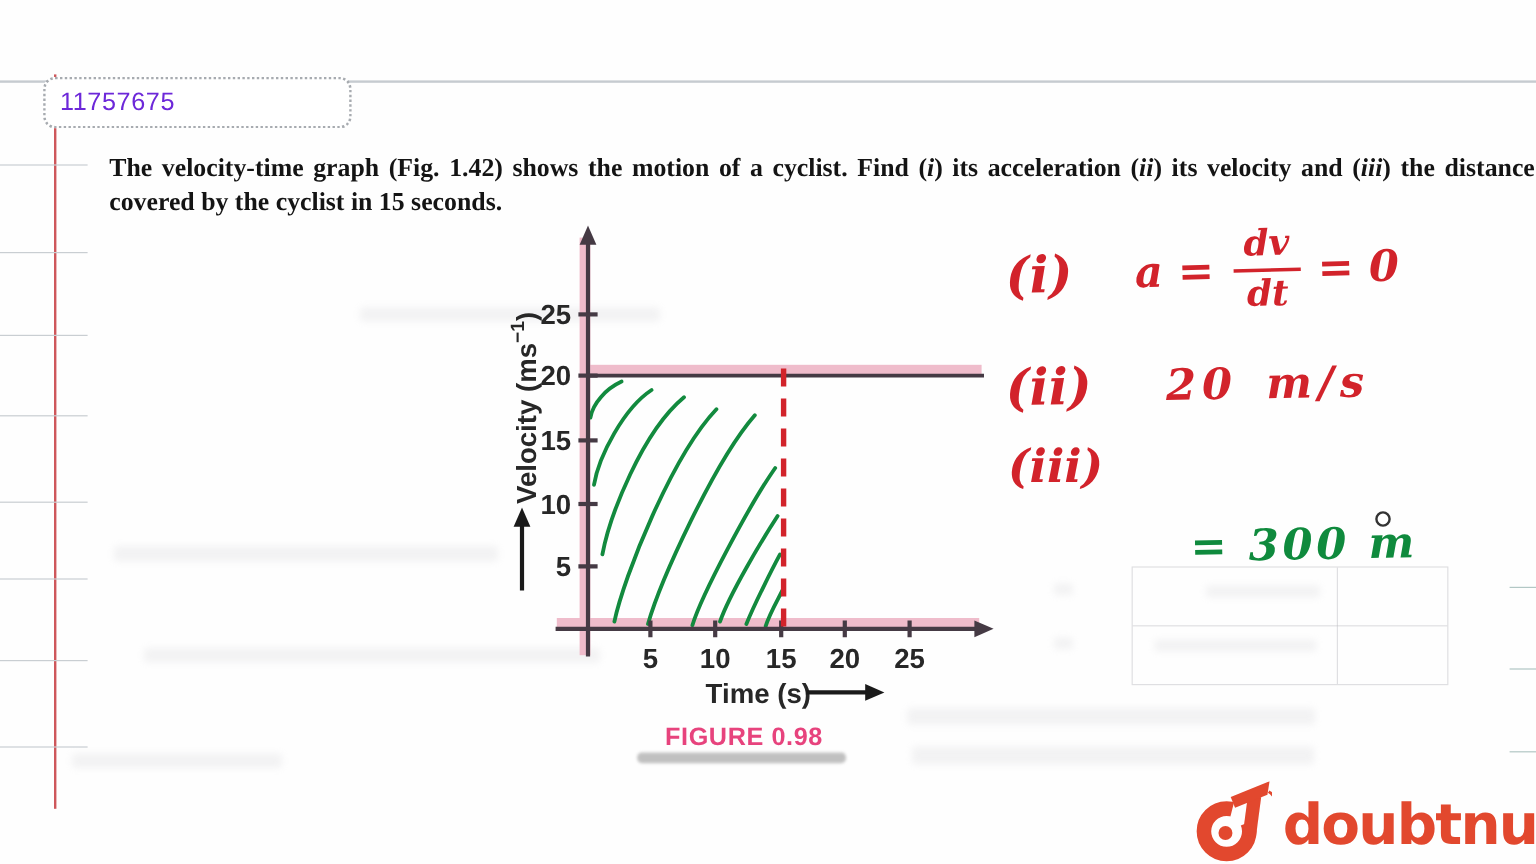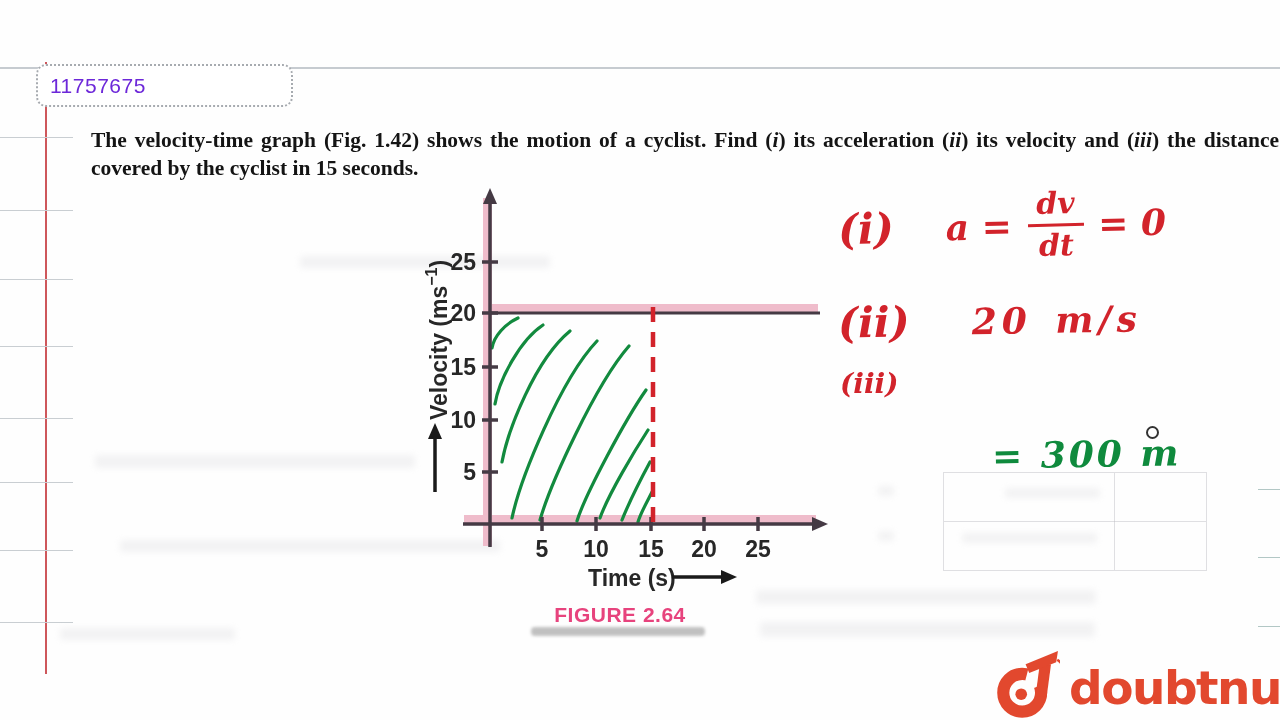--- a/index.html
+++ b/index.html
@@ -152,40 +152,40 @@
   </g>
   <polygon points="435,423 428,439 442,439" fill="#1a1a1a"></polygon>
 
   <text x="588" y="586" font-size="23" font-weight="bold" fill="#272727">Time (s)</text>
   <g stroke="#1a1a1a" stroke-width="3.5">
     <line x1="672" y1="577" x2="726" y2="577"></line>
   </g>
   <polygon points="737,577 721,570 721,584" fill="#1a1a1a"></polygon>
 </svg>
 
-<div class="abs fig-caption">FIGURE 2.64</div>
+<div class="abs fig-caption">FIGURE 0.98</div>
 <div class="abs fig-smudge"></div>
 
 <div class="sol-row hw" style="left:838px;top:190px;transform:rotate(-1.5deg)">
   <span class="red lbl" style="margin-right:52px">(i)</span>
   <span class="red eq" style="margin-right:16px">a =</span>
   <span class="frac red" style="margin-right:14px">
     <span class="num">dv</span>
     <span class="den">dt</span>
   </span>
   <span class="red eq">= 0</span>
 </div>
 
 <div class="sol-row hw" style="left:838px;top:300px;transform:rotate(-1deg)">
   <span class="red lbl" style="margin-right:62px">(ii)</span>
   <span class="red eq" style="letter-spacing:5px;word-spacing:6px">20 m/s</span>
 </div>
 
 <div class="sol-row hw" style="left:840px;top:370px">
-  <span class="red lbl" style="font-size:28px;margin-right:40px">(iii)</span>
+  <span class="red lbl" style="font-size:38px;margin-right:40px">(iii)</span>
 </div>
 
 <div class="sol-row hw" style="left:992px;top:436px;transform:rotate(-1deg)">
   <span class="green eq" style="letter-spacing:3px">= 300 m</span>
 </div>
 
 <div class="abs cursor-ring"></div>
 
 <div class="abs logo">
   <svg width="64" height="68" viewBox="0 0 66 70">

